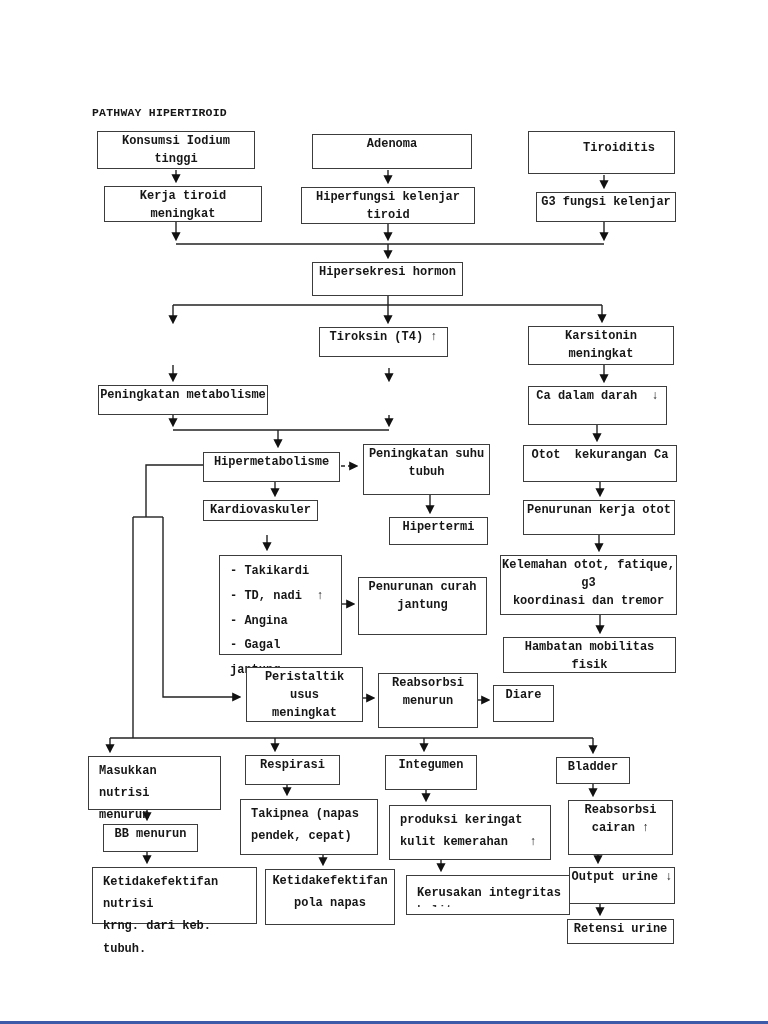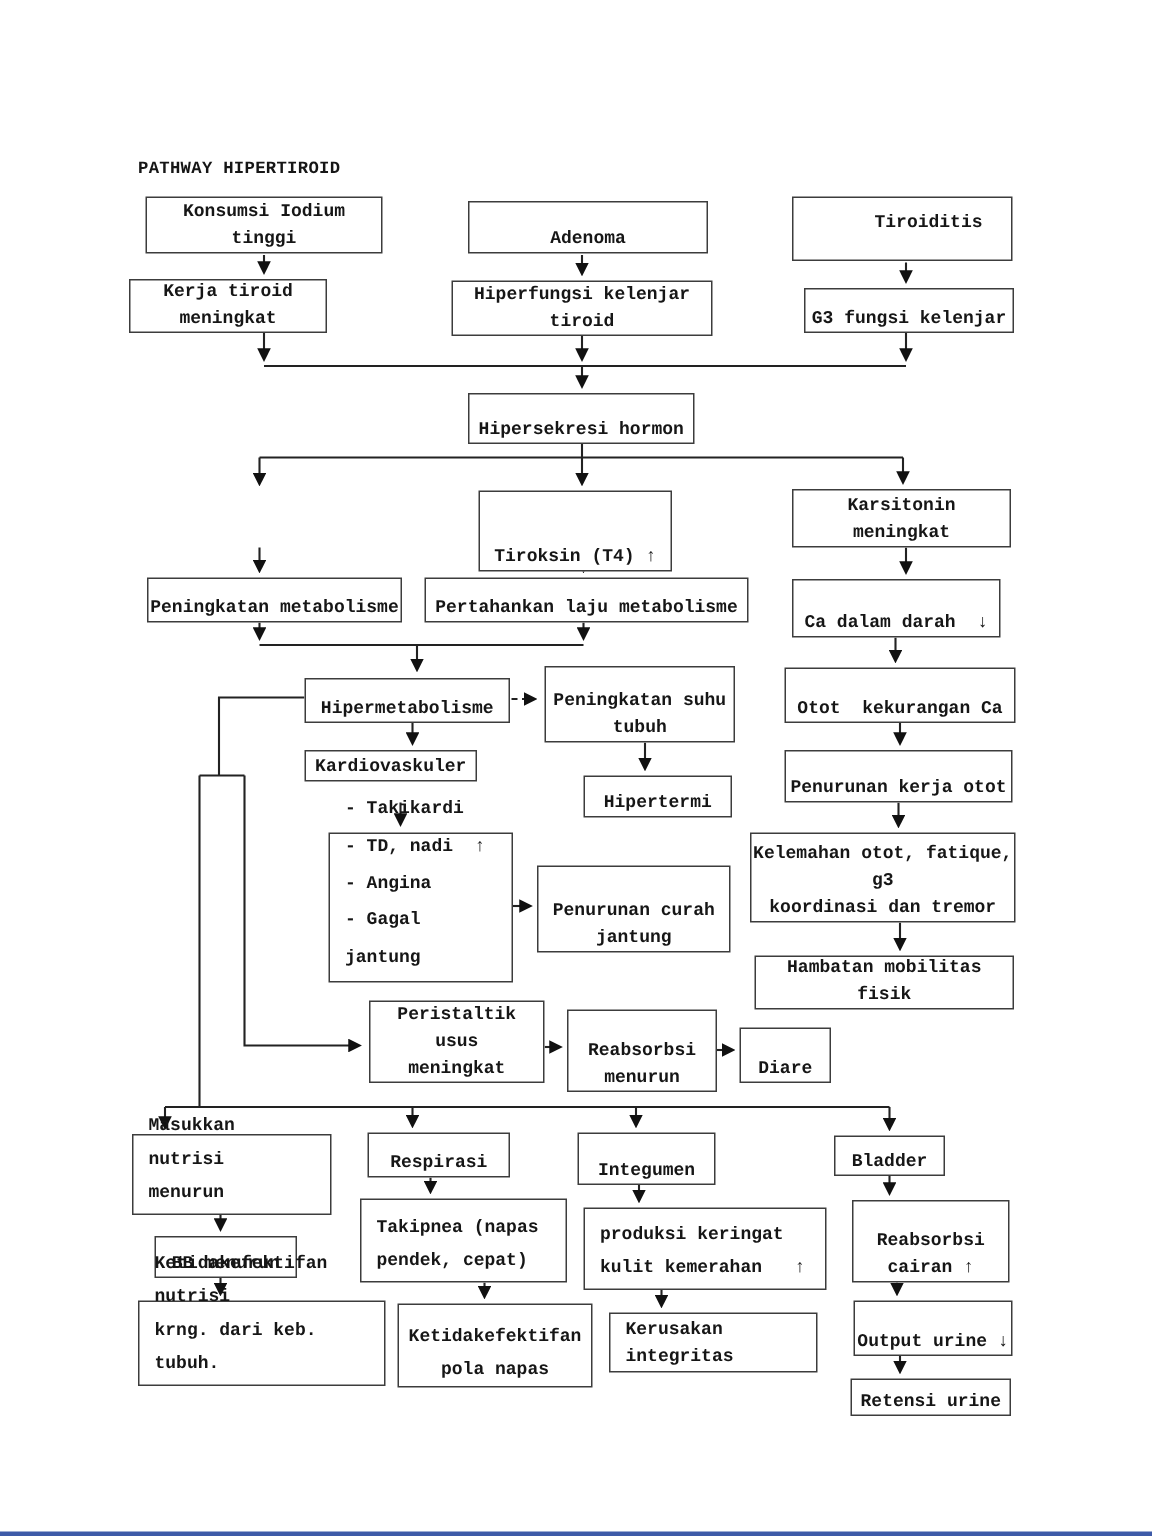--- a/index.html
+++ b/index.html
@@ -1,21 +1,21 @@
 <!DOCTYPE html>
 <html style="--footer-bar: #3d5aa8;"><head>
 <meta charset="utf-8">
 <style>
   html,body{margin:0;padding:0;background:#ffffff;}
   .page{position:relative;width:768px;height:1024px;background:#fff;overflow:hidden;
         font-family:Liberation Mono, monospace;margin-top:12px;}
   .title{position:absolute;left:92px;top:94px;font-size:11.5px;font-weight:bold;
          color:#161616;letter-spacing:.2px;}
   .box{position:absolute;box-sizing:border-box;border:1.7px solid #3c3c3c;background:#fff;
-       display:flex;align-items:flex-end;justify-content:center;text-align:center;
+       display:flex;align-items:flex-start;justify-content:center;text-align:center;
        font-size:12px;font-weight:bold;color:#161616;}
   .box span{white-space:pre-line;line-height:1.5;}
   .left{justify-content:flex-start;text-align:left;padding:3px 6px 3px 10px;}
   .loose span{line-height:1.85;}
   .list span{line-height:2.07;}
   .topAlign{align-items:flex-start;padding-top:7px;padding-left:35px;}
   .col{flex-direction:column;align-items:flex-start;justify-content:center;}
   .clip2{display:block;height:5px;overflow:hidden;line-height:13px;opacity:.85;}
   svg.wires{position:absolute;left:0;top:0;pointer-events:none;}
   .footer{position:absolute;left:0;top:1009px;width:768px;height:15px;
@@ -100,46 +100,43 @@
   <div class="box" style="left:97px;top:119px;width:158px;height:38px">
       <span>Konsumsi Iodium tinggi</span>
     </div>
   <div class="box" style="left:312px;top:122px;width:160px;height:35px">
       <span>Adenoma</span>
     </div>
   <div class="box topAlign" style="left:528px;top:119px;width:147px;height:43px">
       <span>Tiroiditis</span>
     </div>
 
-  <div class="box" style="left:86px;top:174px;width:132px;height:36px">
+  <div class="box" style="left:104px;top:174px;width:158px;height:36px">
       <span>Kerja tiroid meningkat</span>
     </div>
   <div class="box" style="left:301px;top:175px;width:174px;height:37px">
       <span>Hiperfungsi kelenjar tiroid</span>
     </div>
   <div class="box" style="left:536px;top:180px;width:140px;height:30px">
       <span>G3 fungsi kelenjar</span>
     </div>
 
   <div class="box" style="left:312px;top:250px;width:151px;height:34px">
       <span>Hipersekresi hormon</span>
     </div>
 
-  <div class="box" style="left:319px;top:315px;width:129px;height:54px">
+  <div class="box" style="left:319px;top:315px;width:129px;height:30px">
       <span>Tiroksin (T4) ↑</span>
     </div>
   <div class="box" style="left:528px;top:314px;width:146px;height:39px">
       <span>Karsitonin meningkat</span>
     </div>
 
   <div class="box" style="left:98px;top:373px;width:170px;height:30px">
       <span>Peningkatan metabolisme</span>
-    </div>
-  <div class="box" style="left:283px;top:373px;width:216px;height:30px">
-      <span>Pertahankan laju metabolisme</span>
     </div>
   <div class="box" style="left:528px;top:374px;width:139px;height:39px">
       <span>Ca dalam darah&nbsp;&nbsp;↓</span>
     </div>
 
   <div class="box" style="left:203px;top:440px;width:137px;height:30px">
       <span>Hipermetabolisme</span>
     </div>
   <div class="box" style="left:523px;top:433px;width:154px;height:37px">
       <span>Otot&nbsp; kekurangan Ca</span>
@@ -212,21 +209,21 @@
 pola napas</span>
     </div>
 
   <div class="box" style="left:385px;top:743px;width:92px;height:35px">
       <span>Integumen</span>
     </div>
   <div class="box left loose" style="left:389px;top:793px;width:162px;height:55px">
       <span>produksi keringat
 kulit kemerahan&nbsp;&nbsp;&nbsp;↑</span>
     </div>
-  <div class="box left col" style="left:406px;top:863px;width:139px;height:40px">
+  <div class="box left col" style="left:406px;top:863px;width:164px;height:40px">
     <span>Kerusakan integritas</span>
     <span class="clip2">kulit</span>
   </div>
 
   <div class="box" style="left:556px;top:745px;width:74px;height:27px">
       <span>Bladder</span>
     </div>
   <div class="box" style="left:568px;top:788px;width:105px;height:55px">
       <span>Reabsorbsi
 cairan ↑</span>

